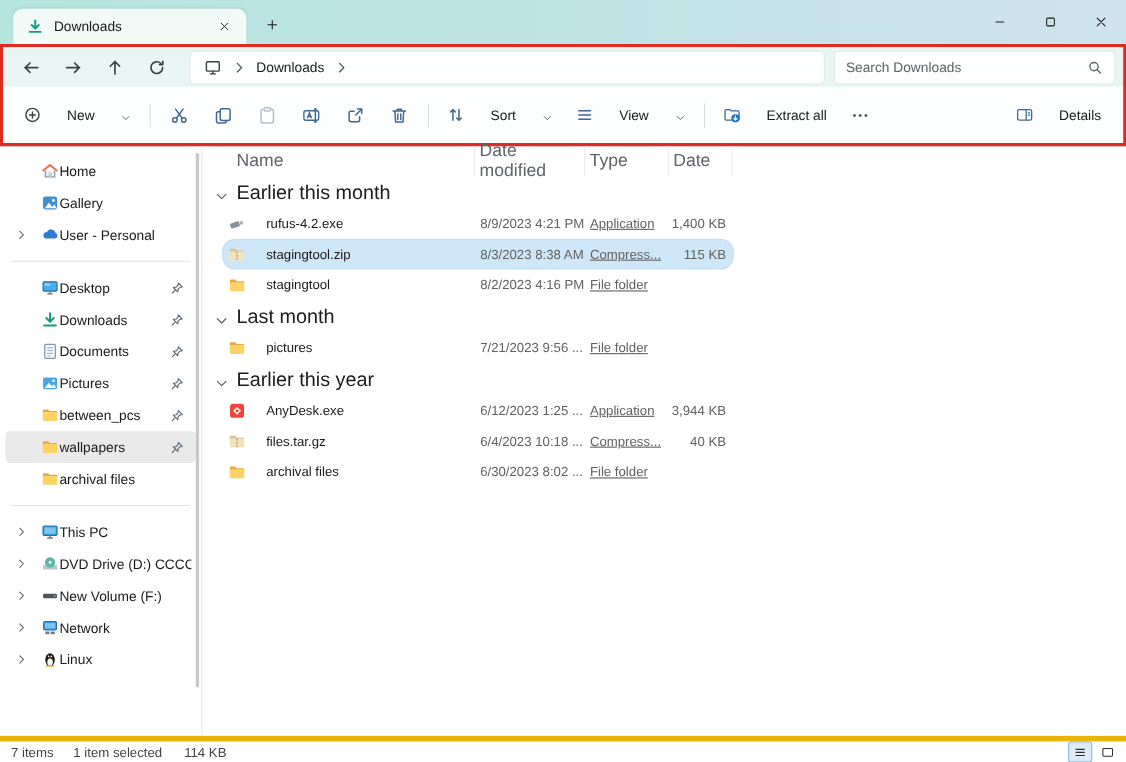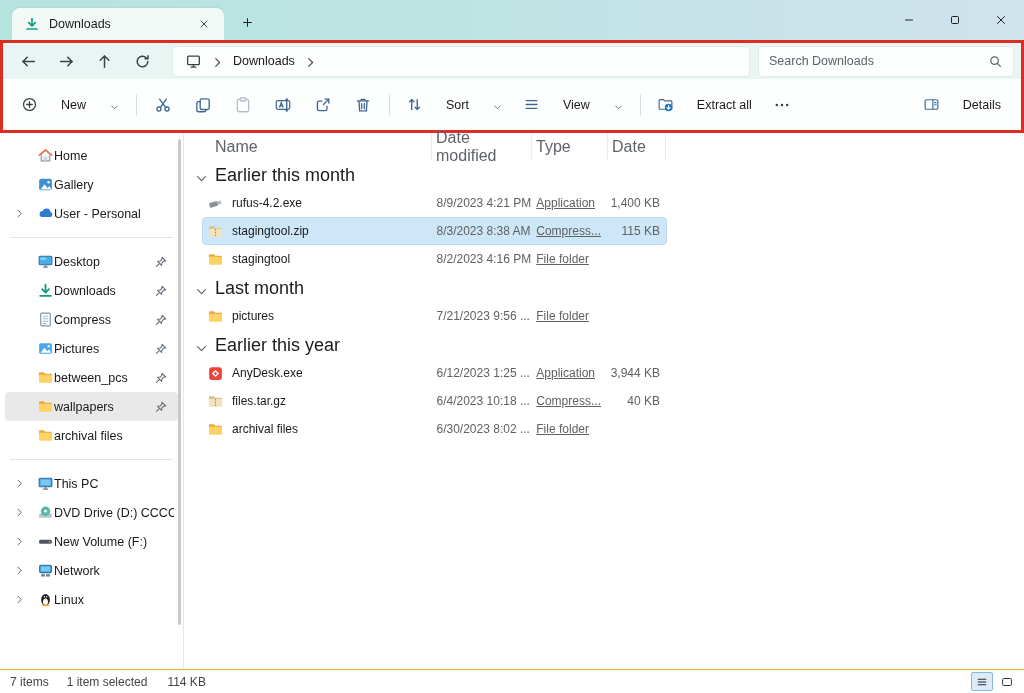--- a/index.html
+++ b/index.html
@@ -89,32 +89,32 @@
   .col-h.name { width:230px; padding-left:13px; }
   .col-h.date { width:100px; }
   .col-h.type { width:76px; }
   .col-h.size { width:58px; justify-content:flex-start; }
   .fl-group { height:27px; display:flex; align-items:center; padding-left:11px;
     font-size:18px; color:#1b1b1b; margin-top:2px; }
   .fl-gchev { width:13px; height:13px; margin-right:7px; }
   .fl-gchev svg { width:13px; height:13px; }
   .fl-row { height:28px; display:flex; align-items:center; margin-left:18px;
     width:465px; border-radius:4px; border:1px solid transparent; font-size:12px; color:#616161; }
-  .fl-row.selected { background:#cde7f8; border-color:#bedcf2; }
+  .fl-row.selected { background:#cde7f8; border-color:#bedcf2;border-radius:12px; }
   .fl-name { width:230px; display:flex; align-items:center; padding-left:4px;
     color:#191919; }
   .fl-ico { width:17px; height:17px; flex:0 0 17px; }
   .fl-ico svg { width:17px; height:17px; }
-  .fl-fname { margin-left:8px; white-space:nowrap; overflow:hidden; }
+  .fl-fname { margin-left:18px; white-space:nowrap; overflow:hidden; }
   .fl-date { width:100px; padding-left:4px; white-space:nowrap; }
   .fl-type { width:76px; padding-left:4px; white-space:nowrap; overflow:hidden;text-decoration:underline; }
   .fl-size { width:58px; text-align:right; padding-right:6px; white-space:nowrap; }
 
   
-  .statusbar { height:24px; flex:0 0 24px; border-top:1px solid #eab308;
+  .statusbar { height:24px; flex:0 0 24px; border-top:5px solid #eab308;
     display:flex; align-items:center; padding:0 6px 0 10px; font-size:12px; color:#444; }
   .sb-count { margin-right:18px; }
   .sb-sel { margin-right:20px; }
   .statusbar .spacer { flex:1; }
   .view-toggle { width:22px; height:19px; display:flex; align-items:center; justify-content:center;
     border-radius:2px; margin-left:3px; border:1px solid transparent; }
   .view-toggle.active { background:#dcebf5; border-color:#86b7dc; }
   .view-toggle svg { width:14px; height:14px; }
 </style>
 </head>
@@ -376,21 +376,21 @@
                 <path d="M9.3 2.6l4.1 4.1-2.5.5-1.8 1.8-.4 2.9-4.6-4.6 2.9-.4 1.8-1.8z"></path>
                 <path d="M6.1 9.9 2.9 13.1"></path>
               </svg></span>
           </div>
           <div class="sb-item">
             <span class="sb-chev"></span>
             <span class="sb-ico"><svg viewBox="0 0 16 16">
                 <rect x="3.5" y="2" width="9" height="12" rx="1" fill="#fff" stroke="#7e95ad" stroke-width="1.1"></rect>
                 <path d="M5.5 5h5M5.5 7.3h5M5.5 9.6h5M5.5 11.9h3" stroke="#9fb4c9" stroke-width="1"></path>
               </svg></span>
-            <span class="sb-label">Compress</span>
+            <span class="sb-label">Documents</span>
             <span class="sb-pin"><svg viewBox="0 0 16 16" fill="none" stroke="#5f6b76" stroke-width="1.2" stroke-linecap="round" stroke-linejoin="round">
                 <path d="M9.3 2.6l4.1 4.1-2.5.5-1.8 1.8-.4 2.9-4.6-4.6 2.9-.4 1.8-1.8z"></path>
                 <path d="M6.1 9.9 2.9 13.1"></path>
               </svg></span>
           </div>
           <div class="sb-item">
             <span class="sb-chev"></span>
             <span class="sb-ico"><svg viewBox="0 0 16 16">
                 <rect x="2" y="3" width="12" height="10" rx="1.5" fill="#49a7e8"></rect>
                 <circle cx="11" cy="5.8" r="1.1" fill="#fff"></circle>

